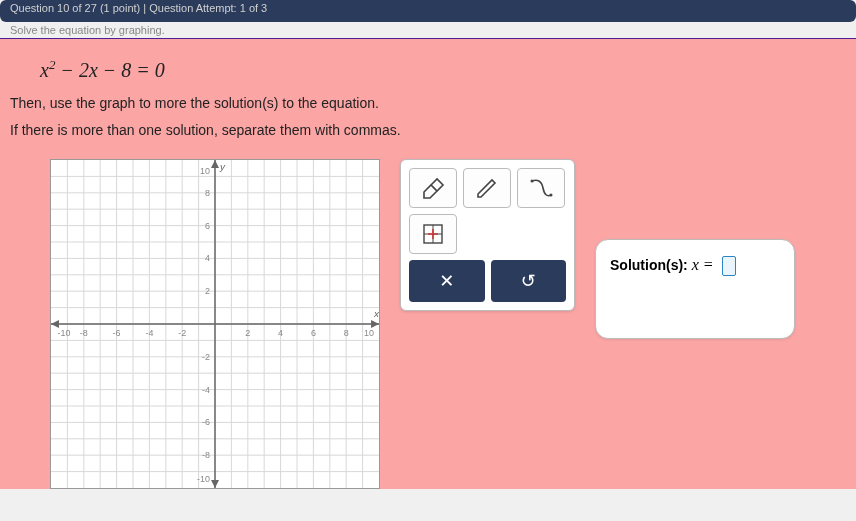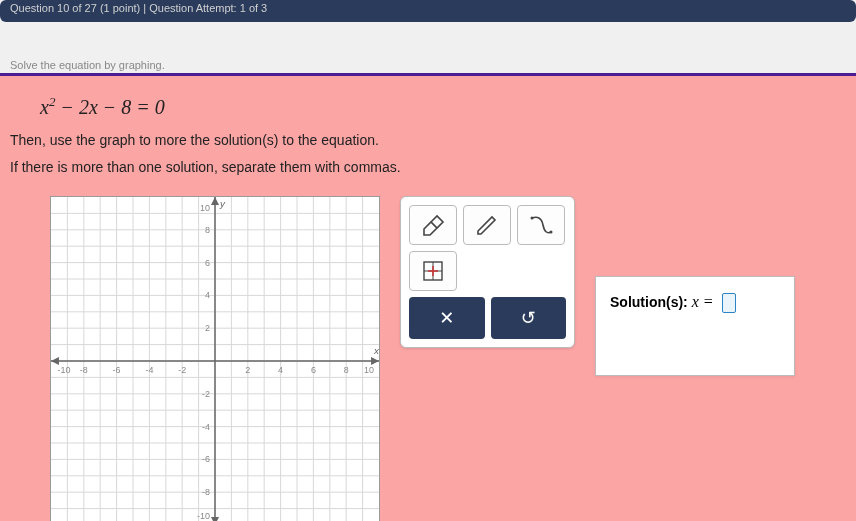--- a/index.html
+++ b/index.html
@@ -17,22 +17,21 @@
       padding: 2px 10px;
       font-size: 11px;
       height: 22px;
       overflow: hidden;
       border-radius: 6px;
     }
     .sub-header {
       color: #888;
       padding: 2px 10px;
       font-size: 11px;
-      border-bottom: 3px solid #4c1d95;
-      margin-top: 35px;
+      border-bottom: 1px solid #4c1d95;
     }
     .content {
       padding: 10px 10px 0 10px;
       background: #fca5a5;
     }
     .equation {
       font-family: "Times New Roman", serif;
       font-size: 20px;
       font-style: italic;
       padding: 8px 0 12px 30px;
@@ -99,21 +98,21 @@
       color: #fff;
       display: flex;
       align-items: center;
       justify-content: center;
       cursor: pointer;
       font-size: 18px;
     }
     .solution-box {
       background: #fff;
       border: 1px solid #bbb;
-      border-radius: 0;
+      border-radius: 13px;
       padding: 16px 14px;
       min-width: 200px;
       min-height: 100px;
       margin-top: 80px;
       box-shadow: 0 1px 3px rgba(0,0,0,0.08);
     }
     .solution-box .label {
       font-size: 14px;
       font-weight: bold;
       display: inline;

